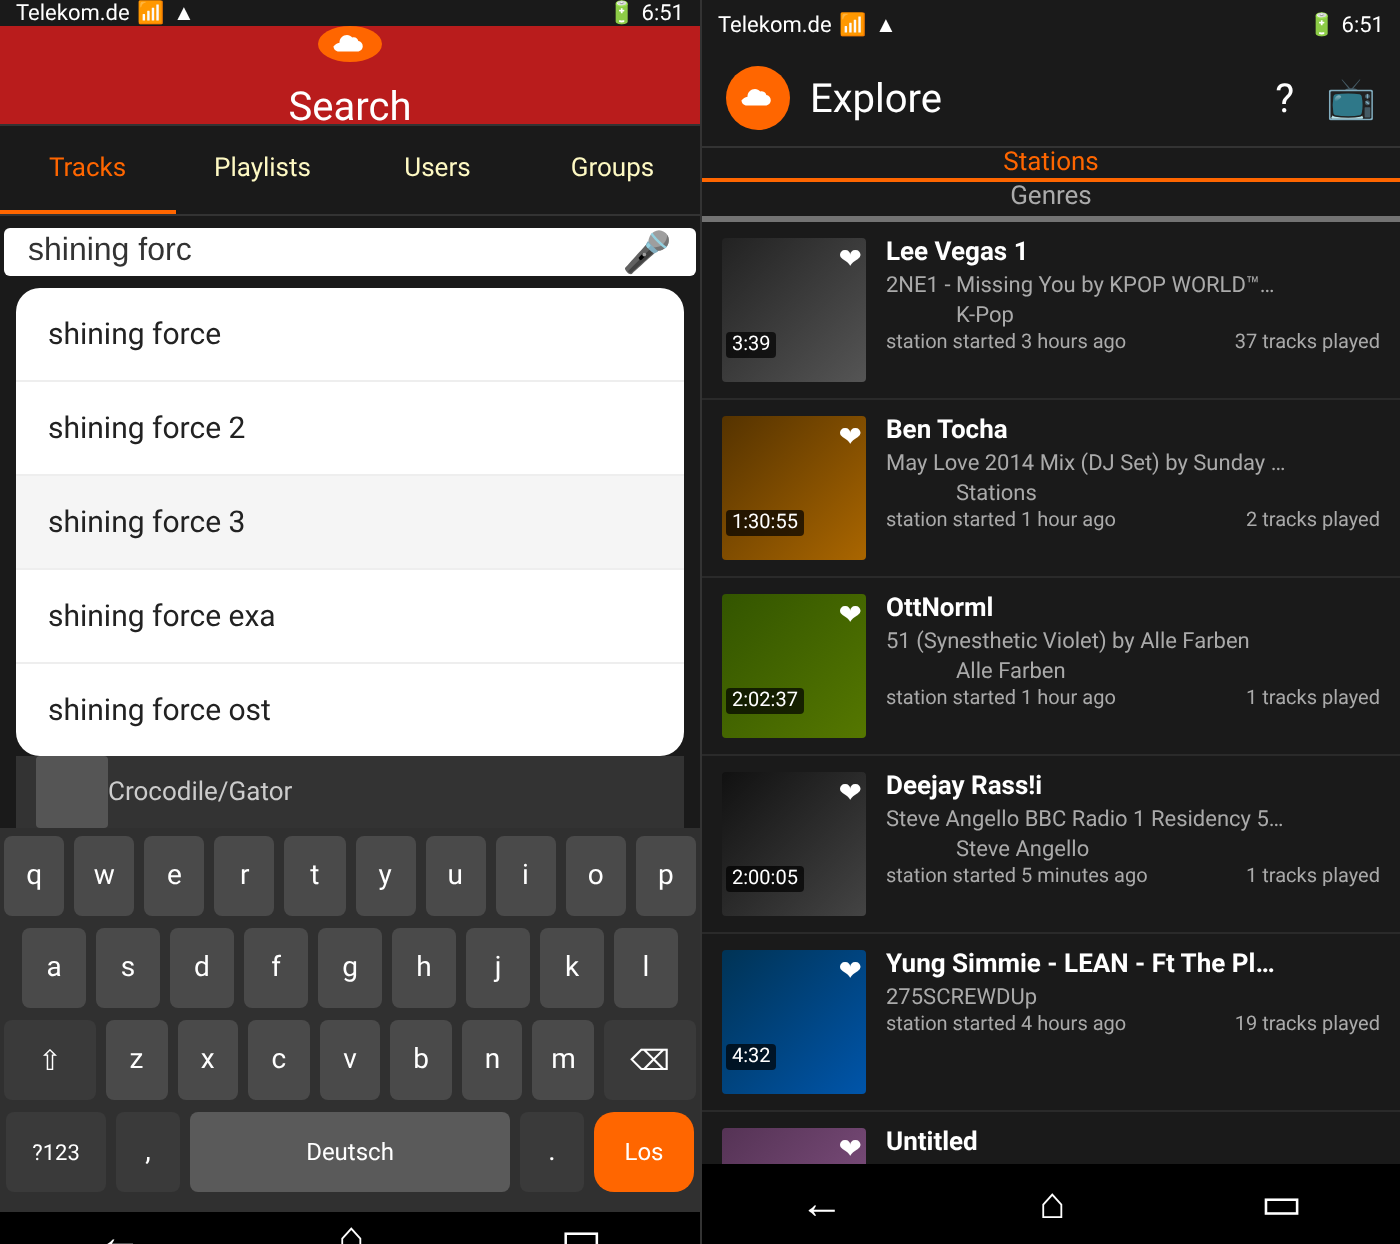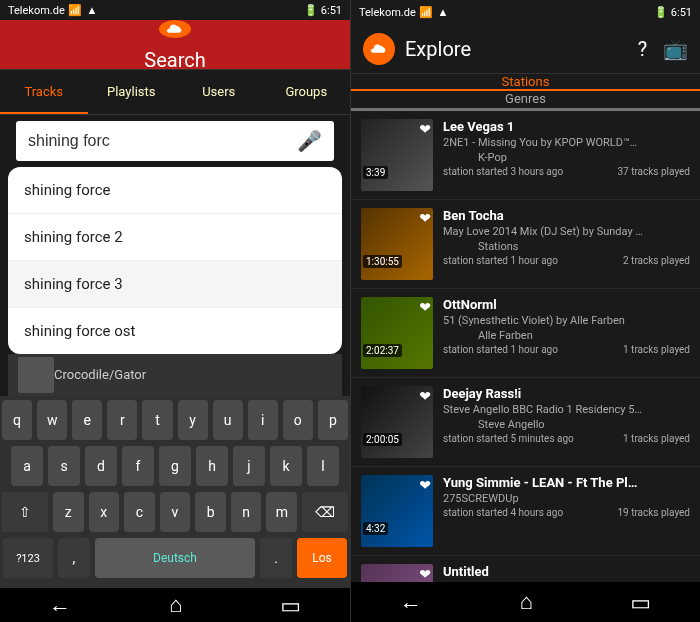--- a/index.html
+++ b/index.html
@@ -17,21 +17,21 @@
     .app-icon { width: 32px; height: 32px; background: #ff6600; border-radius: 50%; display: flex; align-items: center; justify-content: center; }
     .app-icon svg { fill: white; width: 18px; height: 18px; }
     .top-bar-title { color: #fff; font-size: 20px; flex: 1; }
     .top-bar-actions { display: flex; gap: 16px; align-items: center; }
     .top-bar-icon { color: #fff; font-size: 20px; cursor: pointer; }
 
     .tabs { display: flex; background: #1a1a1a; border-bottom: 1px solid #333; }
     .tab { flex: 1; height: 44px; display: flex; align-items: center; justify-content: center; color: #fef9c3; font-size: 13px; cursor: pointer; border-bottom: 2px solid transparent; }
     .tab.active { color: #ff6600; border-bottom: 2px solid #ff6600; }
 
-    .search-bar { height: 46px; background: #fff; display: flex; align-items: center; padding: 0 12px; gap: 20px; margin: 6px 16px; border-radius: 3px; }
+    .search-bar { height: 46px; background: #fff; display: flex; align-items: center; padding: 0 12px; gap: 20px; margin: 6px 2px; border-radius: 3px; }
     .search-input { flex: 1; border: none; outline: none; font-size: 16px; color: #333; background: transparent; }
     .mic-icon { color: #aaa; font-size: 20px; }
 
     .suggestions { background: #fff; margin: 0 8px; border-radius: 12px; flex: 0 0 auto; }
     .suggestion-item { padding: 14px 16px; font-size: 15px; color: #222; border-bottom: 1px solid #eee; cursor: pointer; }
     .suggestion-item:hover, .suggestion-item.selected { background: #f5f5f5; }
     .suggestion-item:last-child { border-bottom: none; }
 
     .partial-result { height: 50px; background: #333; margin: 0 8px; display: flex; align-items: center; padding: 0 10px; }
     .partial-thumb { width: 36px; height: 36px; background: #555; border-radius: 2px; }
@@ -126,20 +126,21 @@
 
   <div class="search-bar">
     <input class="search-input" type="text" value="shining forc" style="">
     <span class="mic-icon">🎤</span>
   </div>
 
   <div class="suggestions">
     <div class="suggestion-item">shining force</div>
     <div class="suggestion-item">shining force 2</div>
     <div class="suggestion-item selected">shining force 3</div>
+    <div class="suggestion-item">shining force exa</div>
     <div class="suggestion-item">shining force ost</div>
   </div>
 
   <div class="partial-result">
     <div class="partial-thumb"></div>
     <span class="partial-text">Crocodile/Gator</span>
   </div>
 
   <div class="keyboard">
     <div class="kb-row">
@@ -172,23 +173,23 @@
       <div class="kb-key">c</div>
       <div class="kb-key">v</div>
       <div class="kb-key">b</div>
       <div class="kb-key">n</div>
       <div class="kb-key">m</div>
       <div class="kb-key dark wide">⌫</div>
     </div>
     <div class="kb-row">
       <div class="kb-key dark wide" style="font-size:11px;">?123</div>
       <div class="kb-key dark">,</div>
-      <div class="kb-key space" style="font-size:12px; color:#5eead4;">Deutsch</div>
+      <div class="kb-key space" style="font-size:12px; color:#ffffff;">Deutsch</div>
       <div class="kb-key dark">.</div>
-      <div class="kb-key dark wide orange" style="font-size:12px;">Los</div>
+      <div class="kb-key dark wide orange" style="font-size:12px;border-radius:10px;">Los</div>
     </div>
   </div>
 
   <div class="nav-bar">
     <span class="nav-icon">←</span>
     <span class="nav-icon">⌂</span>
     <span class="nav-icon">▭</span>
   </div>
 
 </div>

